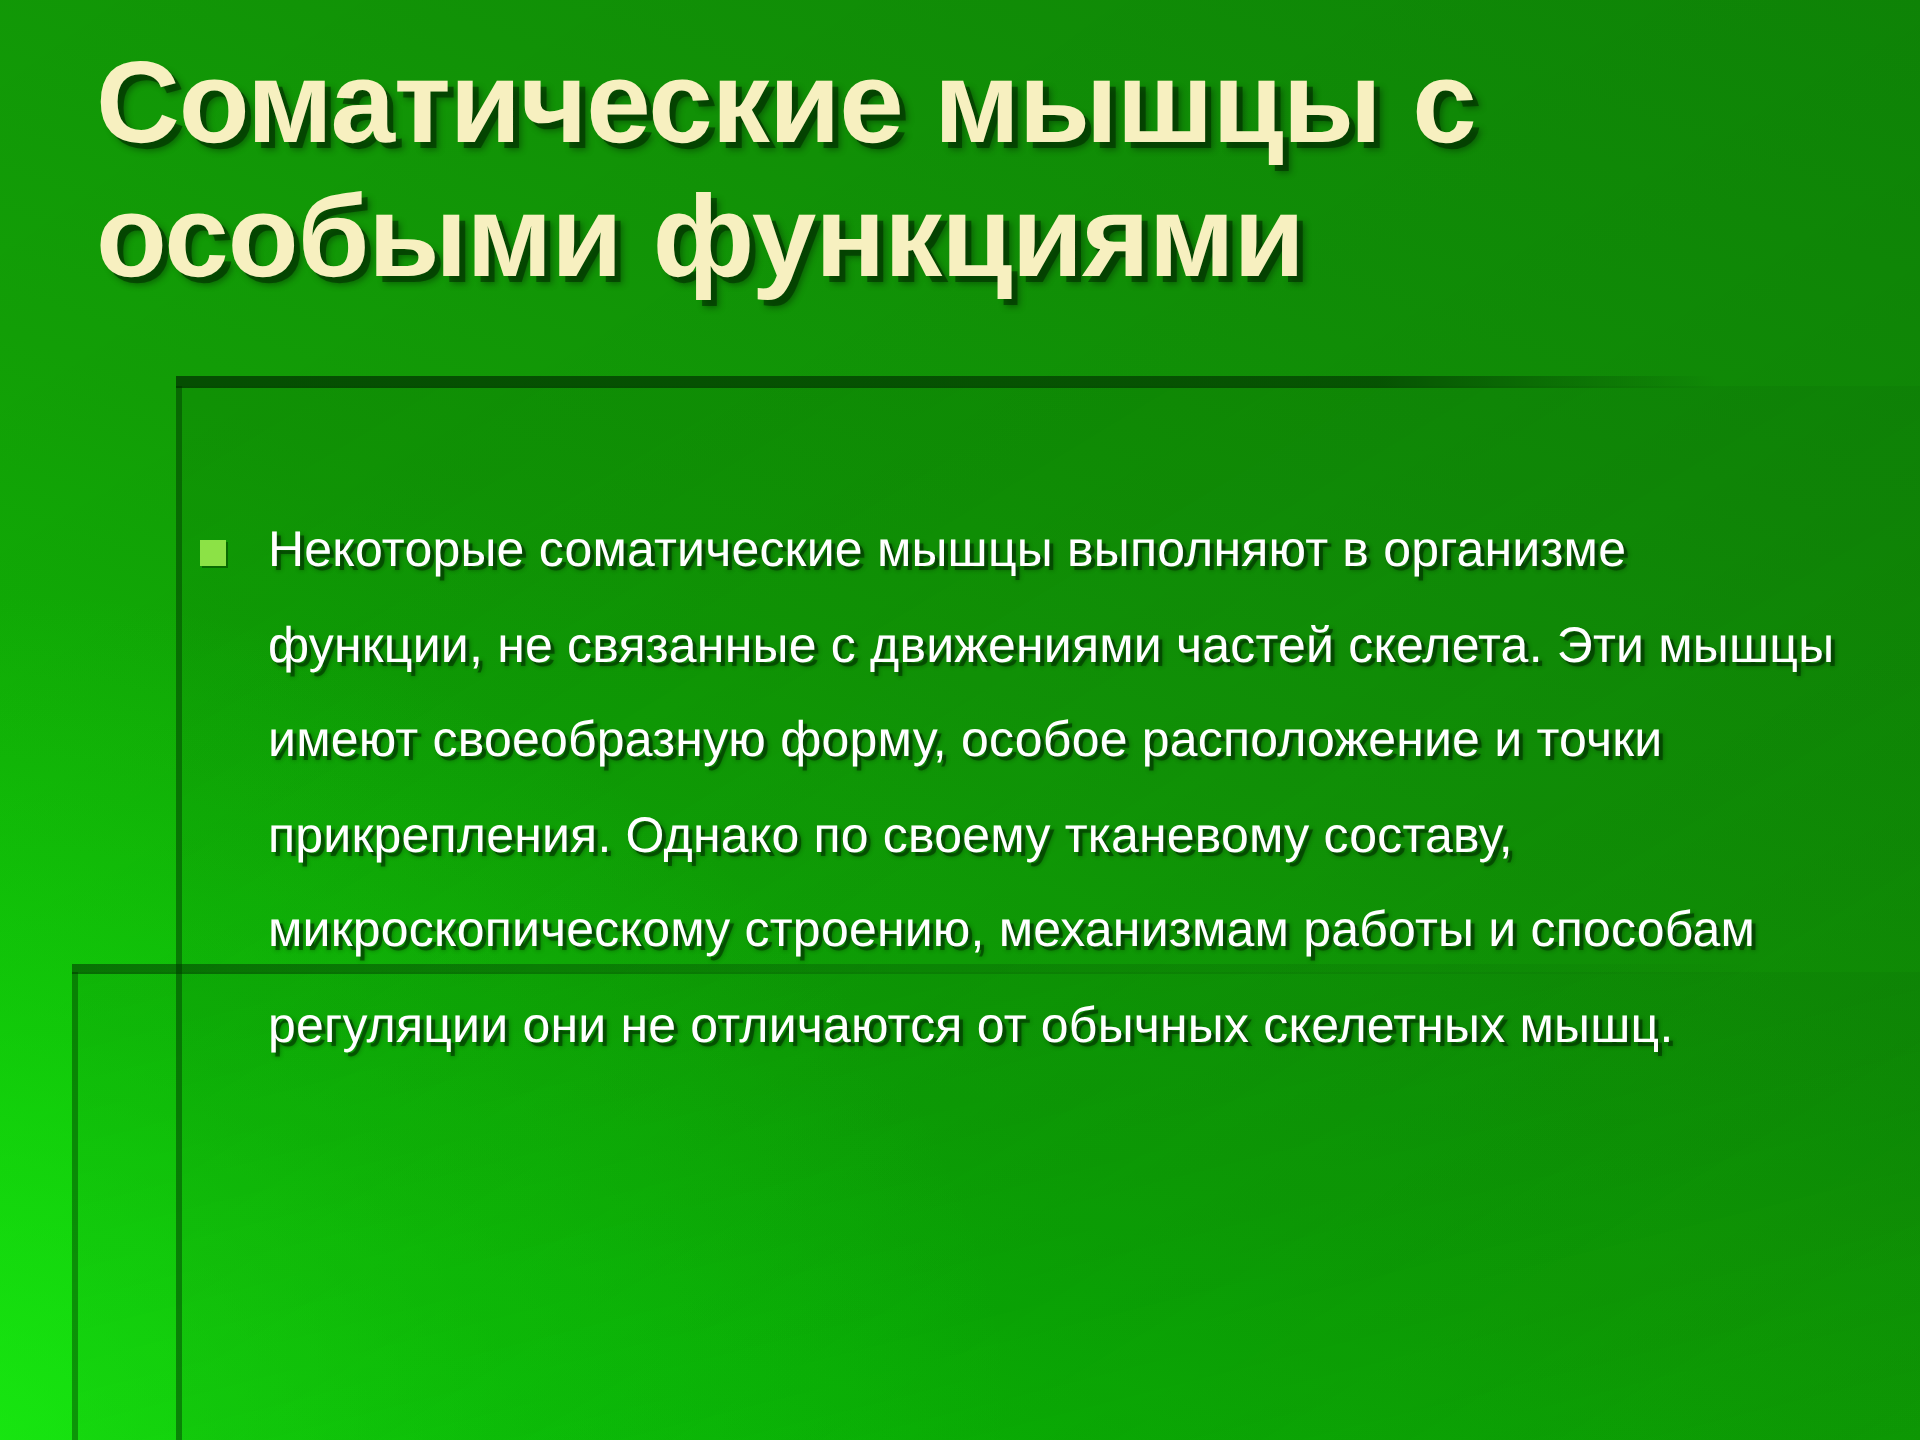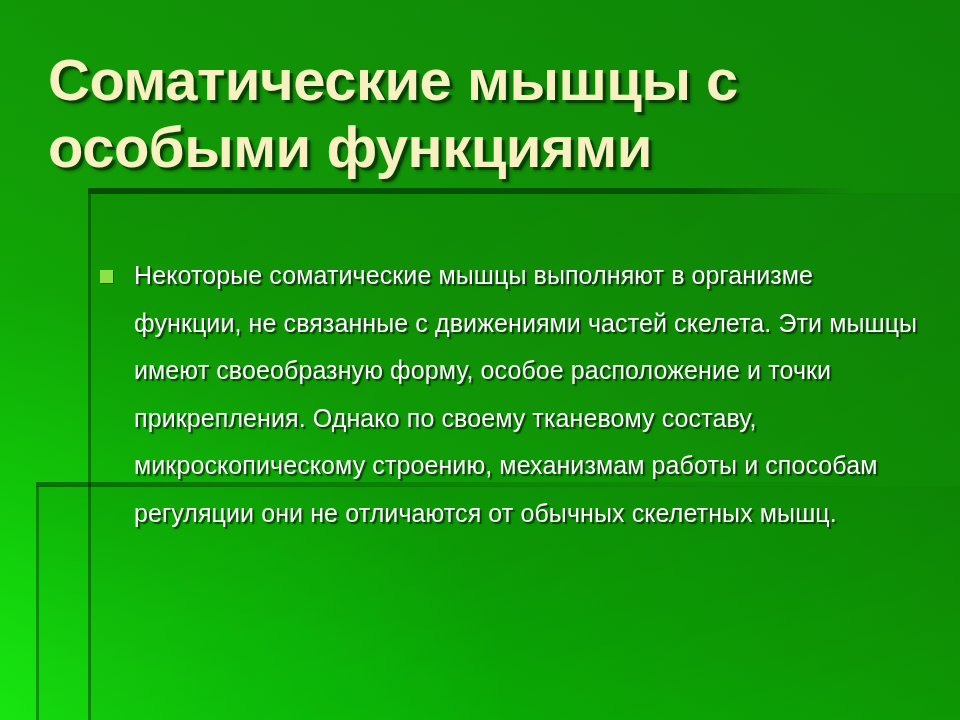--- a/index.html
+++ b/index.html
@@ -51,21 +51,20 @@
     width: 880px;
     color: #f7f0c0;
     font-size: 58px;
     line-height: 1.16;
     font-weight: bold;
     letter-spacing: -0.5px;
     text-shadow:
       3px 3px 0 rgba(0,40,0,0.55),
       4px 4px 3px rgba(0,30,0,0.40);
     white-space: pre-line;
-    margin-top: 28px;
   }
 
   
   .panel-upper {
     position: absolute;
     left: 88px;
     top: 193px;
     width: 872px;
     height: 527px;
     background: linear-gradient(to bottom right,

